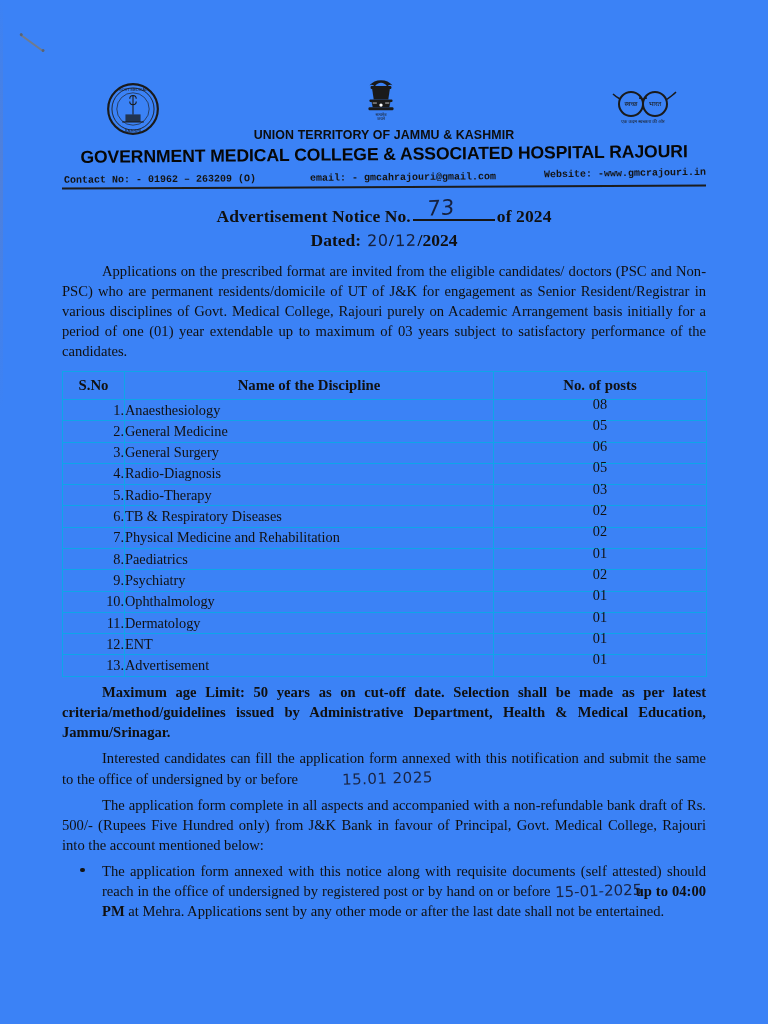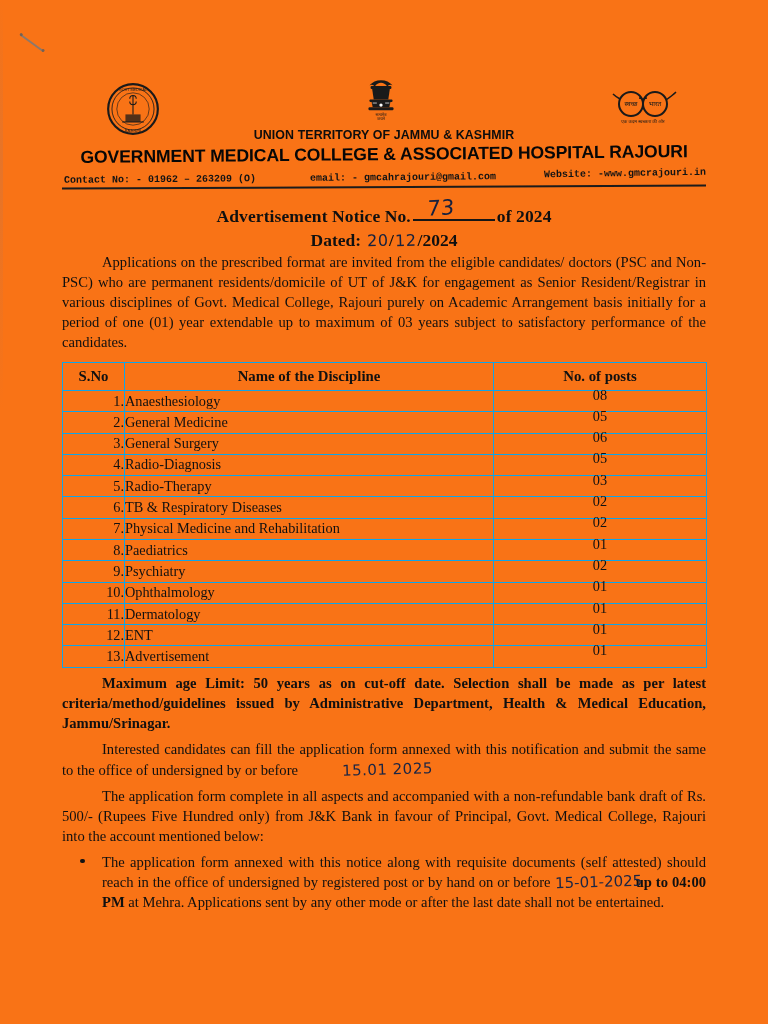--- a/index.html
+++ b/index.html
@@ -15,21 +15,21 @@
     overflow: hidden;
     font-family: "Liberation Serif", "DejaVu Serif", serif;
     color: #101010;
     -webkit-font-smoothing: antialiased;
   }
 
   
   .page {
     position: absolute;
     inset: 0;
-    background: #f97316;
+    background: #3b82f6;
     padding-left: 28px;
   }
   .scan-mark {
     position: absolute;
     left: 18px;
     top: 42px;
     width: 28px;
     height: 1.6px;
     background: #7a7a7a;
     transform: rotate(36deg);
@@ -167,21 +167,21 @@
   .hw-month { display:inline-block; font-size: 16px; transform: rotate(-2deg);  margin: 0 1px; }
 
   
   .para {
     margin: 6px 62px 0 62px;
     font-size: 14.6px;
     line-height: 1.37;
     text-align: justify;
     text-justify: inter-word;
   }
-  .para.intro { text-indent: 40px; margin-top: 2px; }
+  .para.intro { text-indent: 40px; margin-top: 11px; }
   .para.indent { text-indent: 40px; }
   .para.bold { font-weight: bold; }
 
   
   .table-wrap {
     margin: 9px 62px 0 62px;
     position: relative;
   }
   table.posts {
     width: 100%;

